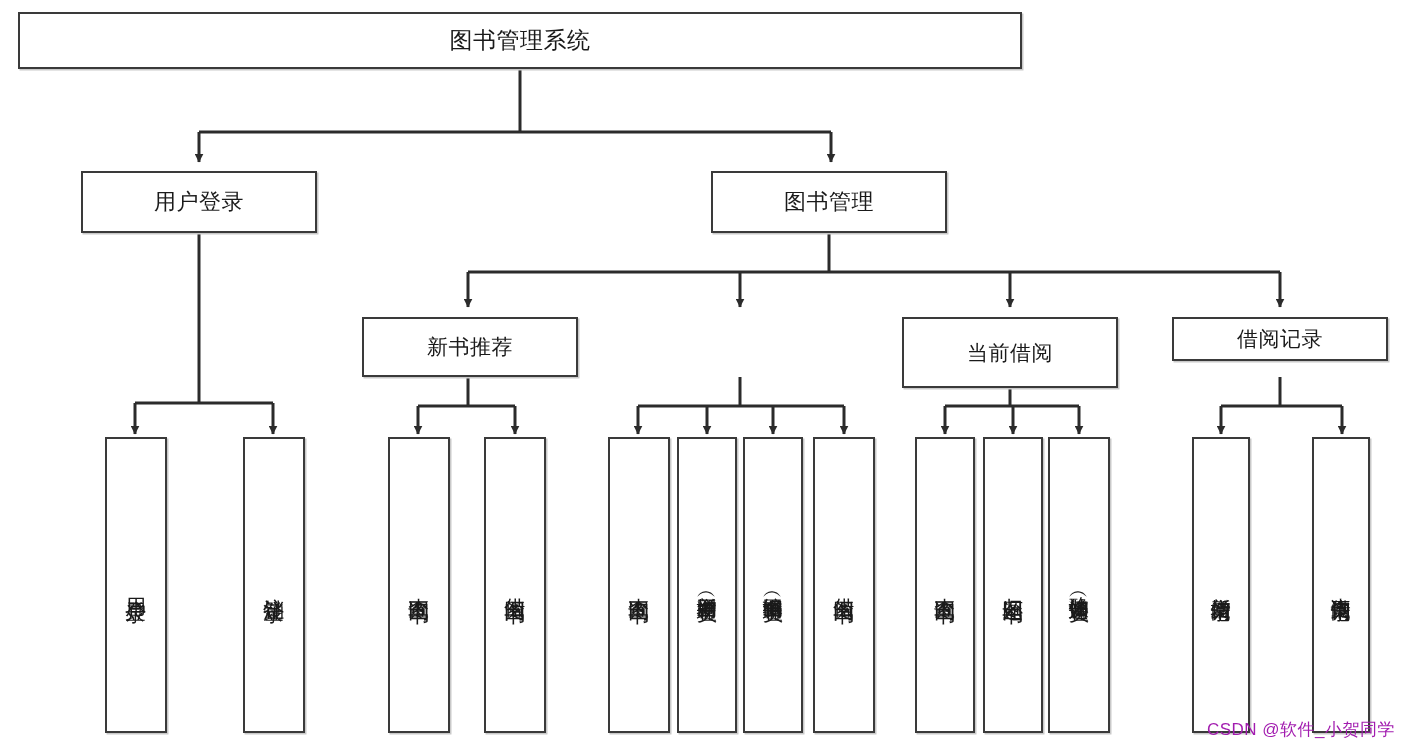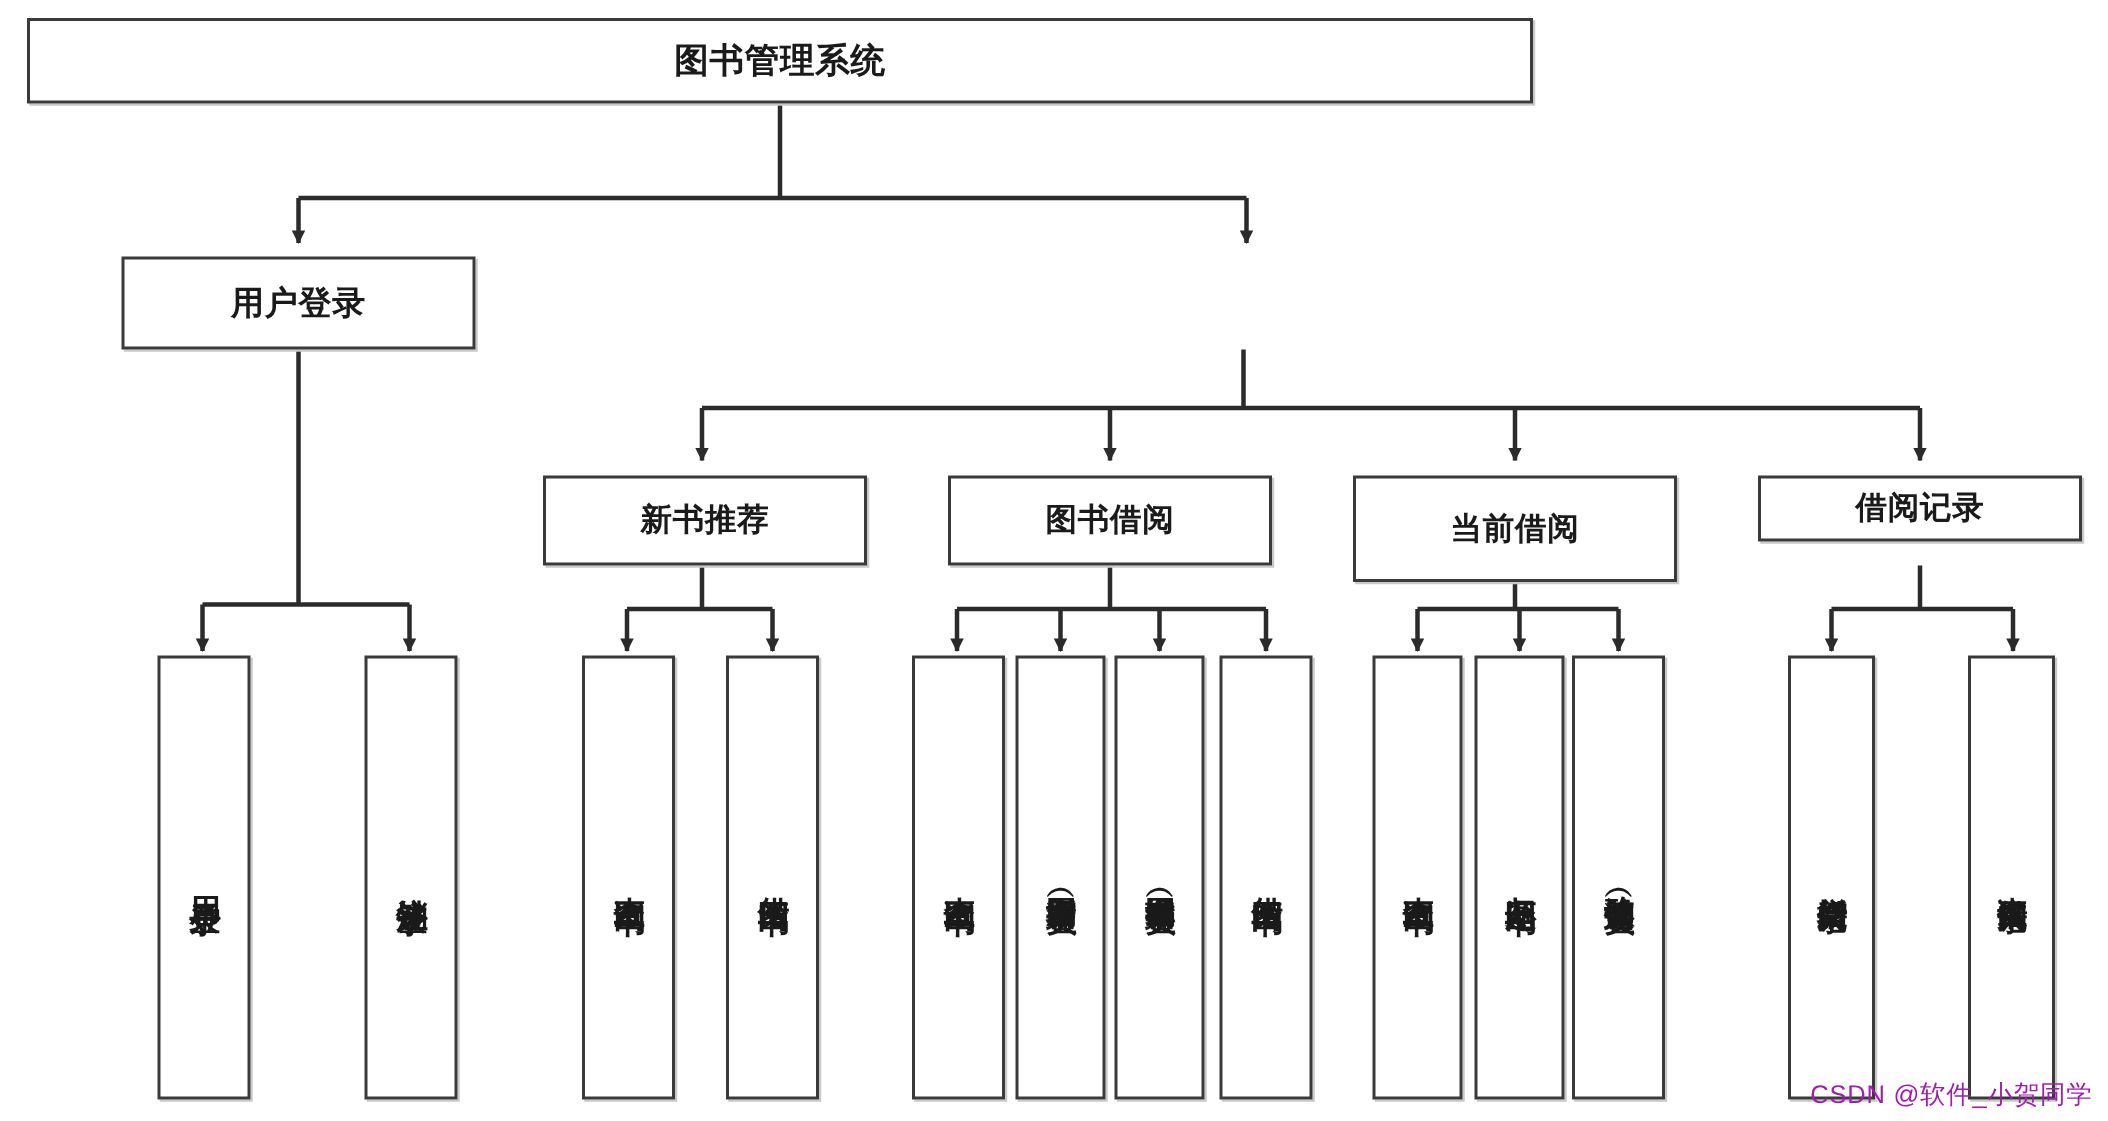--- a/index.html
+++ b/index.html
@@ -34,21 +34,20 @@
     display: flex;
     align-items: center;
     justify-content: center;
     color: #1a1a1a;
   }
   .node > .label {
     display: block;
     text-align: center;
     line-height: 1.22;
     letter-spacing: 0.5px;
-    font-weight: bold;
   }
   .node.root .label      { font-size: 23px; }
   .node.level2 .label    { font-size: 22px; }
   .node.level3 .label    { font-size: 21px; }
   .node.leaf {
     align-items: center;
     justify-content: center;
     padding: 4px 0;
   }
   .node.leaf > .label {
@@ -128,26 +127,26 @@
     </g>
   </svg>
 
   <div class="node root" style="left:18px; top:12px; width:1004px; height:57px;">
     <span class="label">图书管理系统</span>
   </div>
 
   <div class="node level2" style="left:81px; top:171px; width:236px; height:62px;">
     <span class="label">用户登录</span>
   </div>
+  <div class="node level2" style="left:711px; top:171px; width:236px; height:62px;">
+    <span class="label">图书管理</span>
+  </div>
 
   <div class="node level3" style="left:362px; top:317px; width:216px; height:60px;">
     <span class="label">新书推荐</span>
-  </div>
-  <div class="node level3" style="left:632px; top:317px; width:216px; height:60px;">
-    <span class="label">图书借阅</span>
   </div>
   <div class="node level3" style="left:902px; top:317px; width:216px; height:71px;">
     <span class="label">当前借阅</span>
   </div>
   <div class="node level3" style="left:1172px; top:317px; width:216px; height:44px;">
     <span class="label">借阅记录</span>
   </div>
 
   <div class="node leaf" style="left:105px; top:437px; width:62px; height:296px;">
     <span class="label">用户登录</span>

